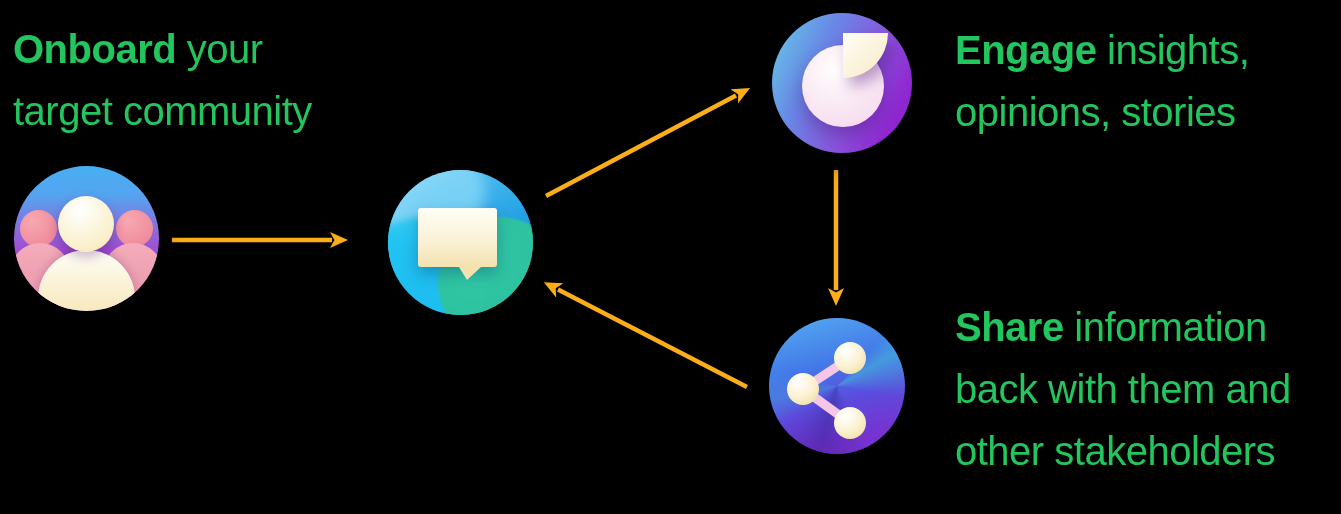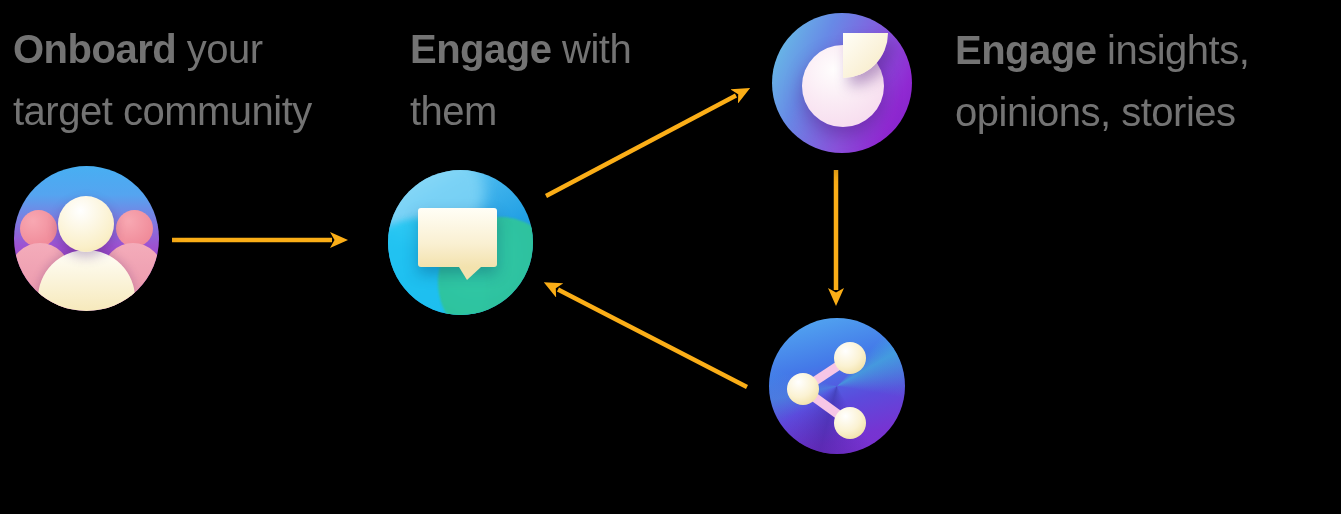--- a/index.html
+++ b/index.html
@@ -2,21 +2,21 @@
 <html><head>
 <meta charset="utf-8">
 <style>
   html,body{margin:0;padding:0;background:#000;}
   .canvas{
     position:relative;width:1341px;height:514px;background:#000000;
     font-family:"Liberation Sans", sans-serif;overflow:hidden;
   }
   
   .step-label{
-    position:absolute;color:#737373;font-size:40px;line-height:62px;
+    position:absolute;color:#22c55e;font-size:40px;line-height:62px;
     letter-spacing:-0.5px;font-weight:400;
   }
   .step-label b{font-weight:700;}
   #label-onboard{left:13px;top:18px;width:330px;}
   #label-engage{left:410px;top:18px;width:240px;}
   #label-analyse{left:955px;top:19px;width:320px;}
   #label-share{left:955px;top:296px;width:362px;}
 
   
   .arrows{position:absolute;left:0;top:0;pointer-events:none;}
@@ -92,24 +92,24 @@
       </marker>
     </defs>
     <line x1="172" y1="240" x2="332" y2="240" stroke="#FBAE17" stroke-width="4.5" marker-end="url(#ah)"></line>
     <line x1="546" y1="196" x2="736" y2="95.5" stroke="#FBAE17" stroke-width="4.5" marker-end="url(#ah)"></line>
     <line x1="836" y1="170" x2="836" y2="290" stroke="#FBAE17" stroke-width="4.5" marker-end="url(#ah)"></line>
     <line x1="747" y1="387" x2="558" y2="289.5" stroke="#FBAE17" stroke-width="4.5" marker-end="url(#ah)"></line>
   </svg>
 
   <div class="step-label" id="label-onboard"><b>Onboard</b><span> your target community</span></div>
 
-  <div class="step-label" id="label-engage"><b>Engage</b><span> with them</span></div>
 
   <div class="step-label" id="label-analyse"><b>Engage</b><span> insights, opinions, stories</span></div>
 
+  <div class="step-label" id="label-share"><b>Share</b><span> information back with them and other stakeholders</span></div>
 
   <div class="badge" id="icon-people">
     <div class="ph-head-side ph-head-l"></div>
     <div class="ph-head-side ph-head-r"></div>
     <div class="ph-body-side ph-body-l"></div>
     <div class="ph-body-side ph-body-r"></div>
     <div class="ph-body-main"></div>
     <div class="ph-head-main"></div>
   </div>
 

